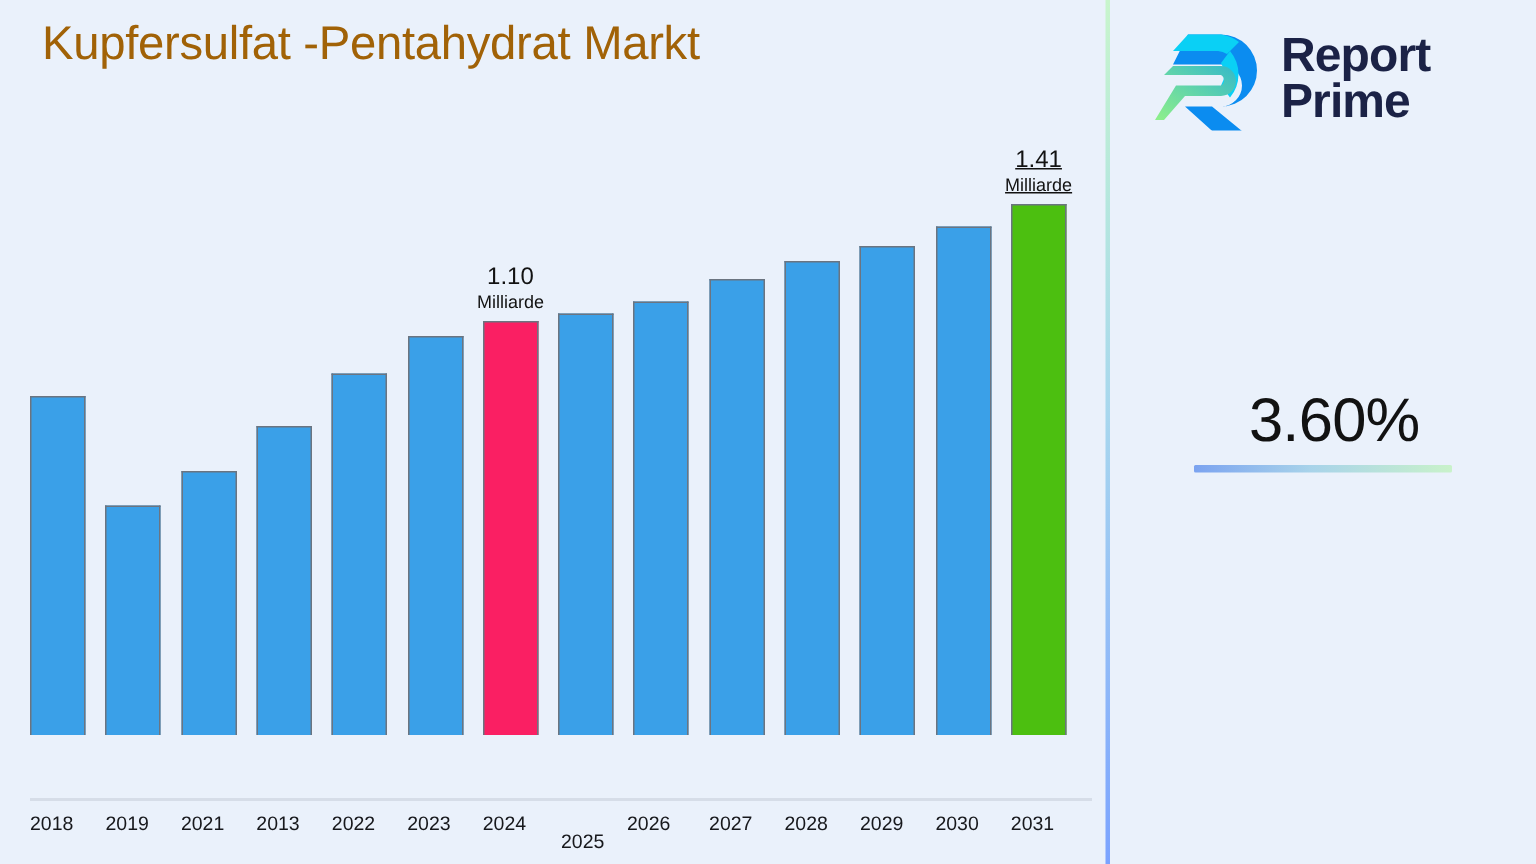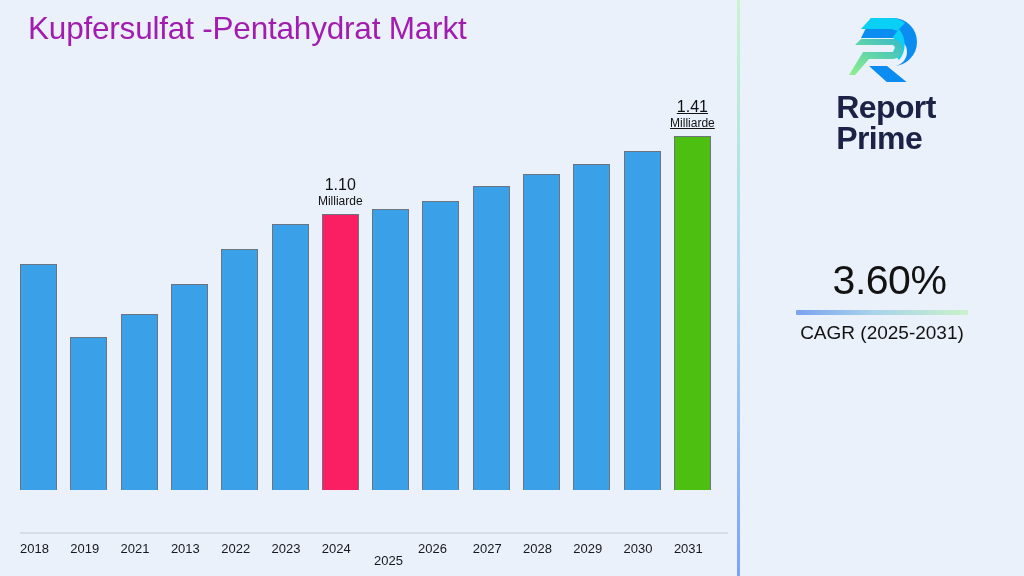--- a/index.html
+++ b/index.html
@@ -18,21 +18,21 @@
   
   #left-panel {
     position:absolute; left:0; top:0;
     width:738px; height:576px;
   }
   #chart-title {
     position:absolute;
     left:28px; top:10px;
     font-size:31.5px;
     font-weight:400;
-    color:#a21caf;
+    color:#a16207;
     letter-spacing:-0.2px;
     white-space:nowrap;
   }
 
   
   #plot {
     position:absolute;
     left:0; top:0;
     width:738px; height:534px;
   }
@@ -100,21 +100,20 @@
     left:740px; top:0;
     width:284px; height:576px;
   }
   #logo {
     position:absolute;
     left:30px; top:12px;
     width:232px; height:80px;
     display:flex;
     align-items:center;
     gap:10px;
-    flex-direction:column;
   }
   #logo-mark { width:74px; height:70px; flex:none; }
   #logo-text {
     font-size:32px;
     font-weight:bold;
     line-height:31px;
     color:#1b2246;
     letter-spacing:-0.6px;
   }
 
@@ -249,16 +248,15 @@
       </span>
       <span id="logo-text">
         <span>Report</span><br>
         <span>Prime</span>
       </span>
     </div>
 
     <div id="cagr-block">
       <div id="cagr-value">3.60%</div>
       <div id="cagr-rule"></div>
-      <div id="cagr-caption">CAGR (2025-2031)</div>
     </div>
   </div>
 </div>
 
 </body></html>

